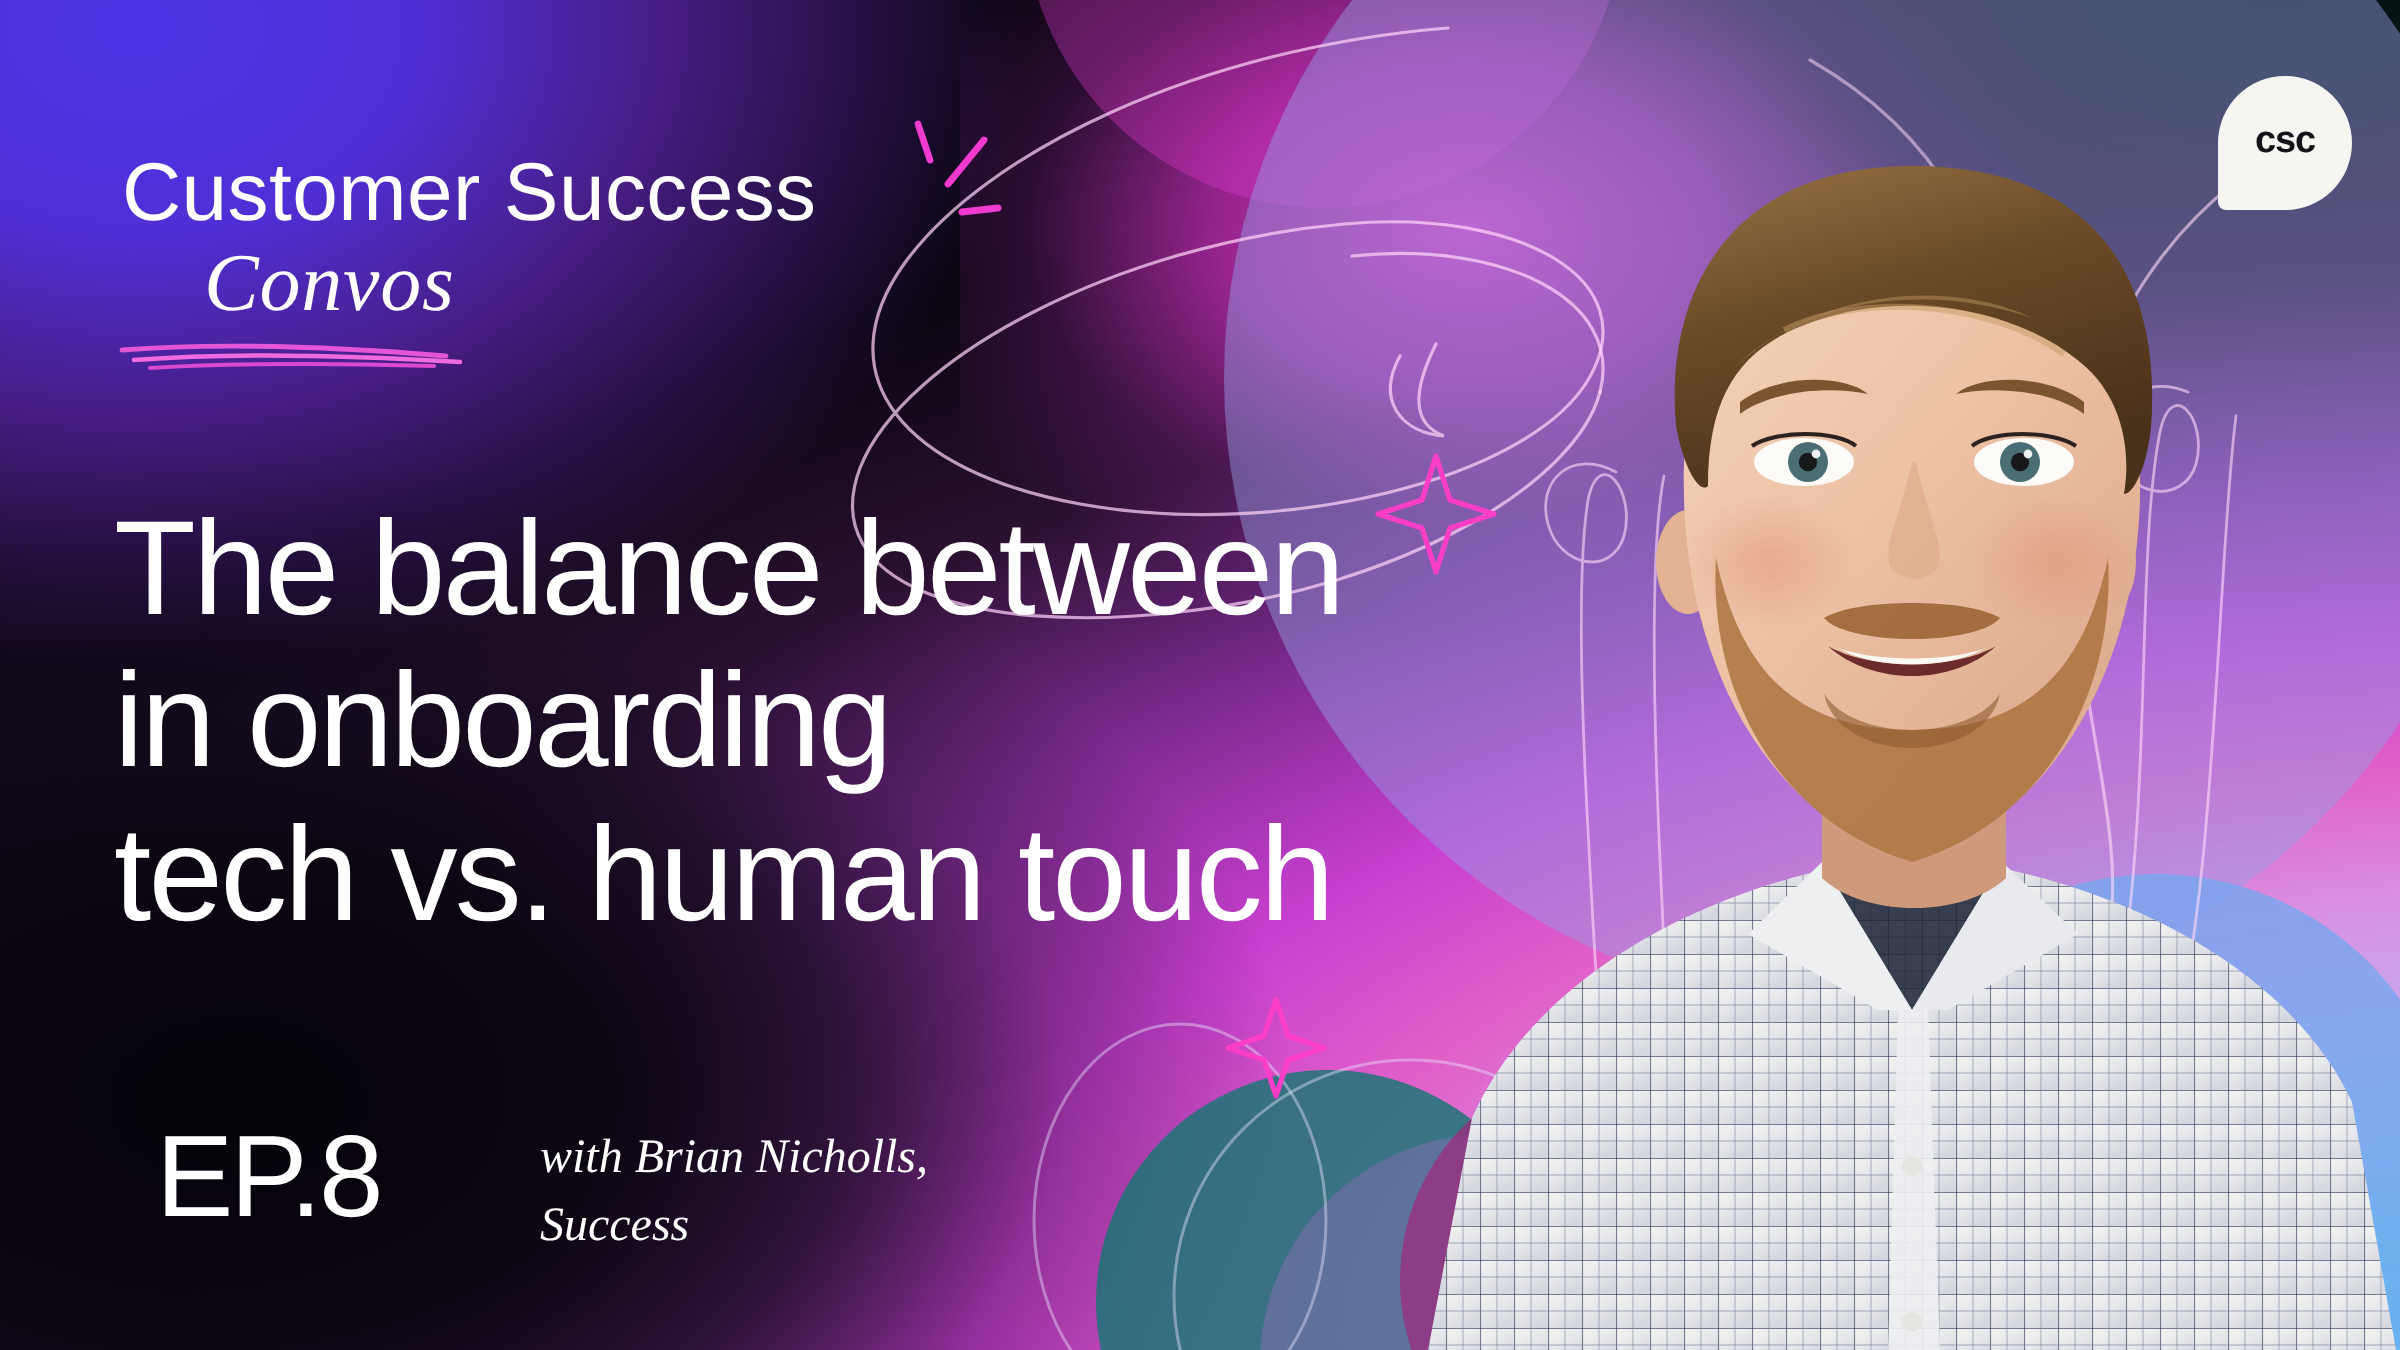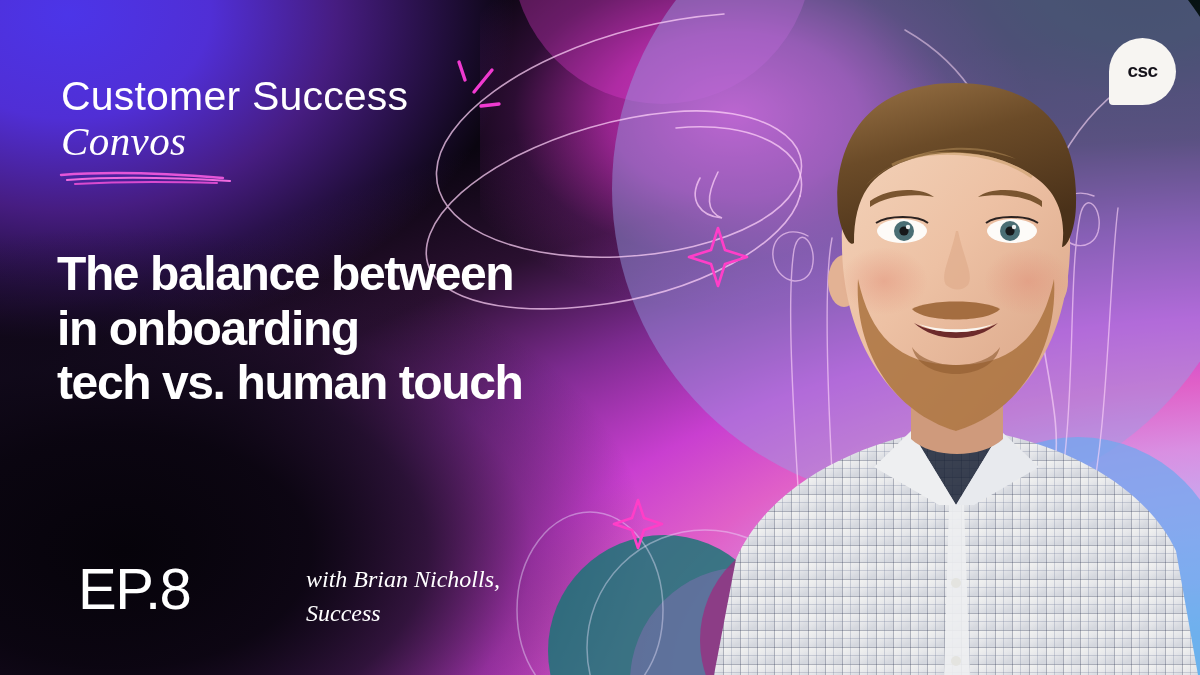--- a/index.html
+++ b/index.html
@@ -98,51 +98,51 @@
   .show-title .l1 {
     display:block;
     font-size:41px; font-weight:400; letter-spacing:.2px;
     font-family:"Liberation Sans", sans-serif;
     color:#ffffff;
   }
   .show-title .l2 {
     display:block; margin-top:4px;
     font-size:41px; font-style:italic; font-weight:400;
     font-family:"Liberation Serif", serif;
-    color:#ffffff; letter-spacing:.4px;
+    color:#ffffff; letter-spacing:.4px;margin-left:41px;
   }
   .underline-svg { position:absolute; left:57px; top:166px; }
 
   .ep-title {
     position:absolute; left:57px; top:247px;
     width:730px;
     color:#fff;
     font-family:"Liberation Sans", sans-serif;
-    font-weight:700;
-    font-size:48px;
+    font-weight:400;
+    font-size:67px;
     line-height:1.14;
     letter-spacing:-1.4px;
   }
   .ep-title span { display:block; }
 
   .ep-number {
     position:absolute; left:78px; top:560px;
     color:#fff;
     font-family:"Liberation Sans", sans-serif;
     font-weight:400; font-size:58px; letter-spacing:-1.5px;
     line-height:1;
   }
   .guest {
     position:absolute; left:270px; top:562px;
     color:#fff;
     font-family:"Liberation Serif", serif;
     font-style:italic; font-weight:400;
     font-size:24px; line-height:1.42;
   }
-  .guest span { display:block;margin-left:36px; }
+  .guest span { display:block; }
 
   
   .logo {
     position:absolute; right:24px; top:38px;
     width:67px; height:67px;
   }
   .logo-bubble {
     position:absolute; inset:0;
     background:#f7f5f2;
     border-radius:50% 50% 50% 4px;

